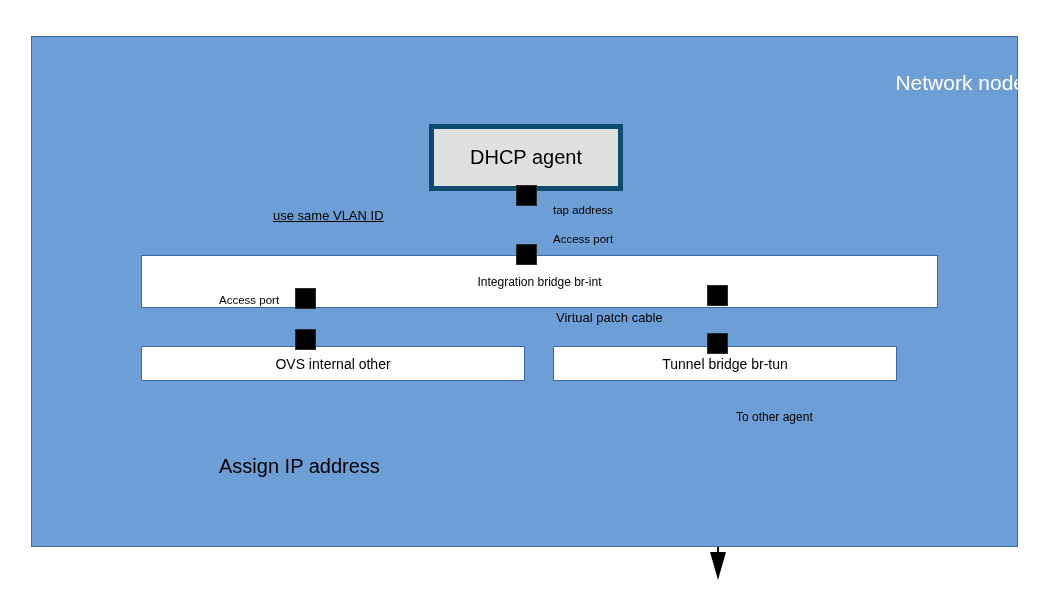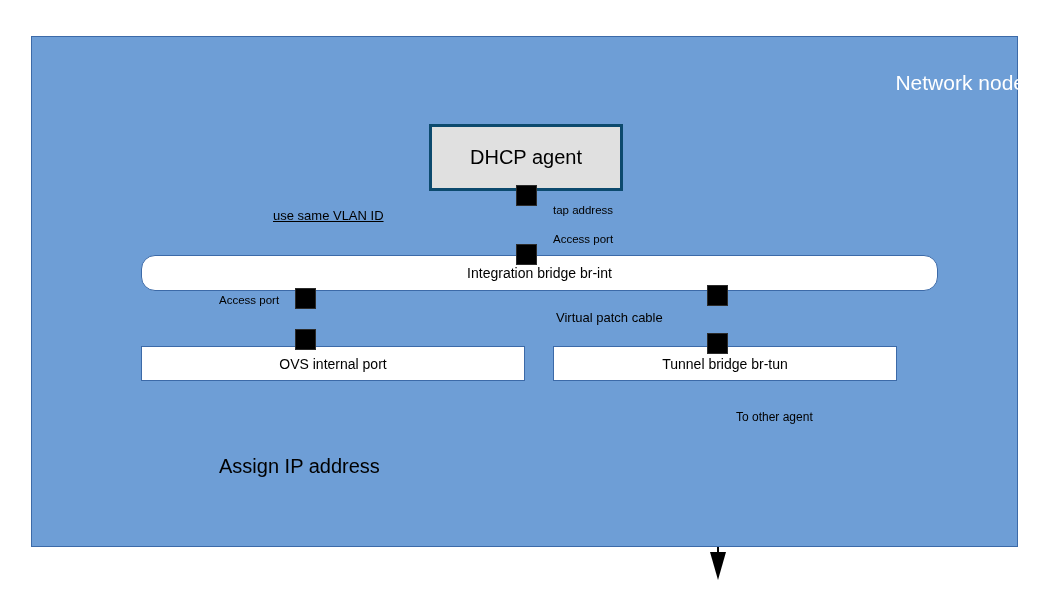--- a/index.html
+++ b/index.html
@@ -54,30 +54,29 @@
     justify-content: center;
     color: #000000;
     white-space: nowrap;
   }
   #dhcp-agent-box {
     left: 429px;
     top: 124px;
     width: 194px;
     height: 67px;
     background: #e0e0e0;
-    border: 3px solid #0c4a6e;
+    border: 5px solid #0c4a6e;
     font-size: 20px;
   }
   #integration-bridge-box {
     left: 141px;
     top: 255px;
     width: 797px;
-    height: 36px;
-    font-size: 14px;
-    border-radius: 14px;
+    height: 53px;
+    font-size: 12px;
   }
   #ovs-internal-port-box {
     left: 141px;
     top: 346px;
     width: 384px;
     height: 35px;
     font-size: 14px;
   }
   #tunnel-bridge-box {
     left: 553px;
@@ -148,21 +147,21 @@
   </svg>
 
   <div id="network-node-container" class="abs"></div>
 
   <div id="network-node-title" class="abs">Network node</div>
 
   <div id="dhcp-agent-box" class="abs node-box">DHCP agent</div>
 
   <div id="integration-bridge-box" class="abs node-box">Integration bridge br-int</div>
 
-  <div id="ovs-internal-port-box" class="abs node-box">OVS internal port</div>
+  <div id="ovs-internal-port-box" class="abs node-box">OVS internal other</div>
 
   <div id="tunnel-bridge-box" class="abs node-box">Tunnel bridge br-tun</div>
 
   <div id="port-tap-top" class="abs port-square"></div>
   <div id="port-tap-bottom" class="abs port-square"></div>
   <div id="port-access-left" class="abs port-square"></div>
   <div id="port-ovs-top" class="abs port-square"></div>
   <div id="port-patch-top" class="abs port-square"></div>
   <div id="port-patch-bot" class="abs port-square"></div>
 

